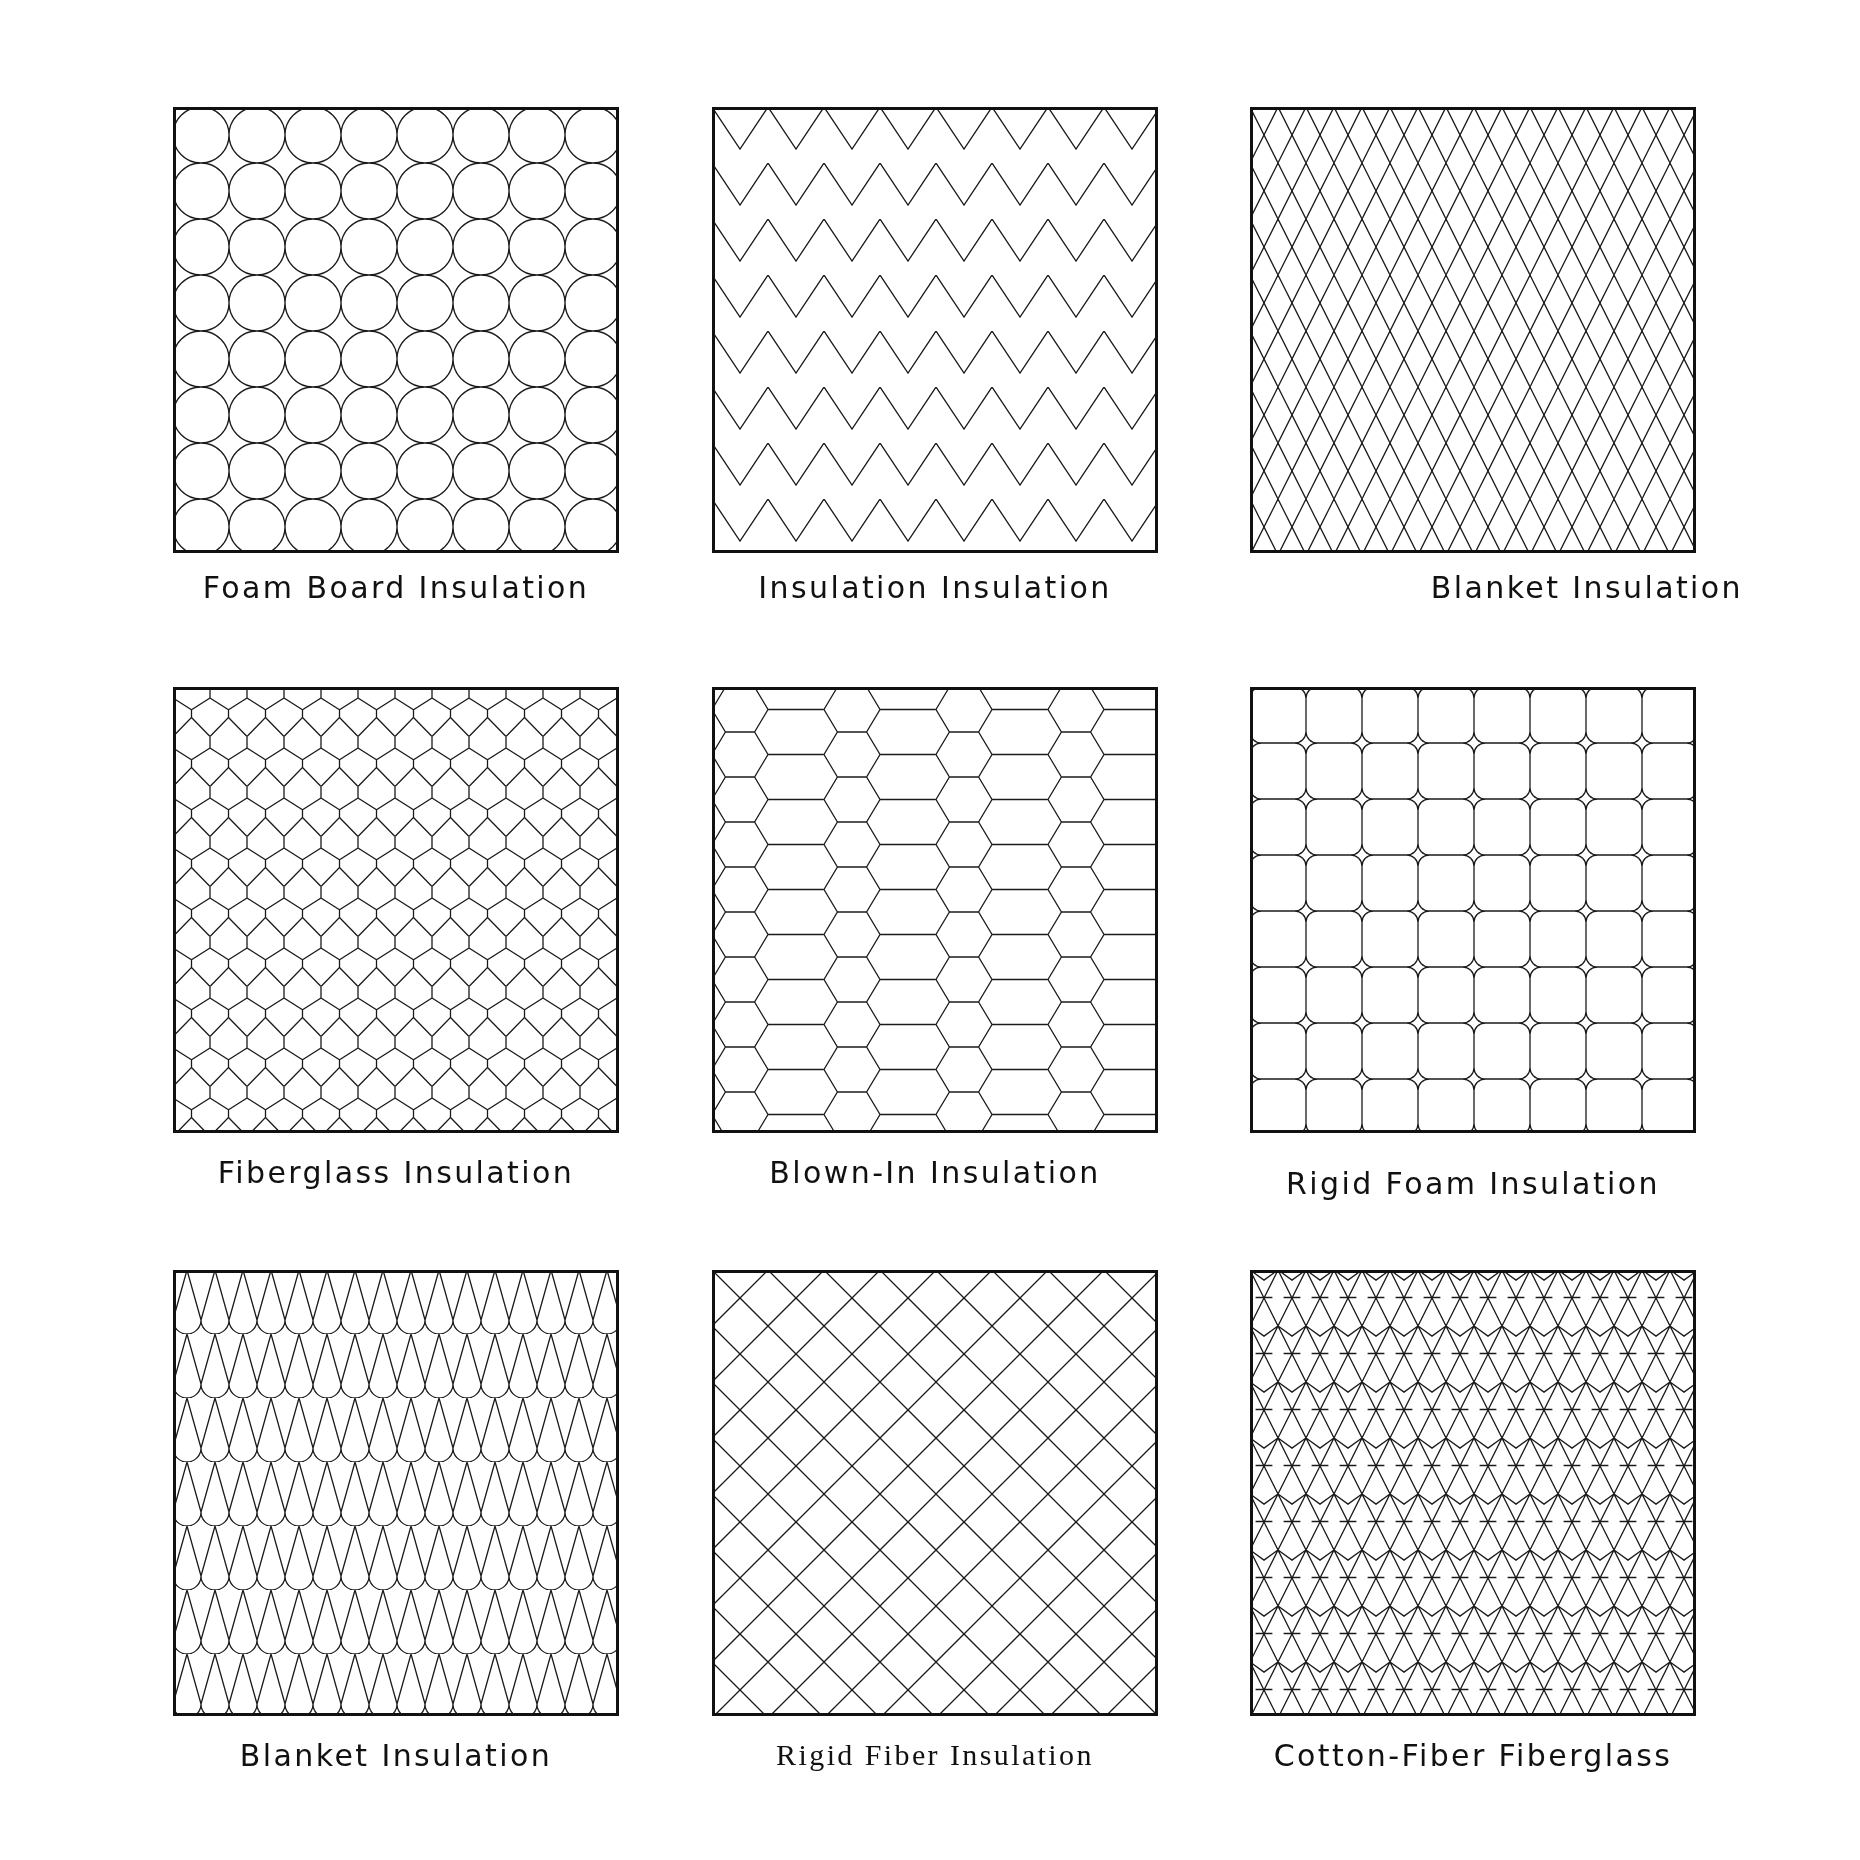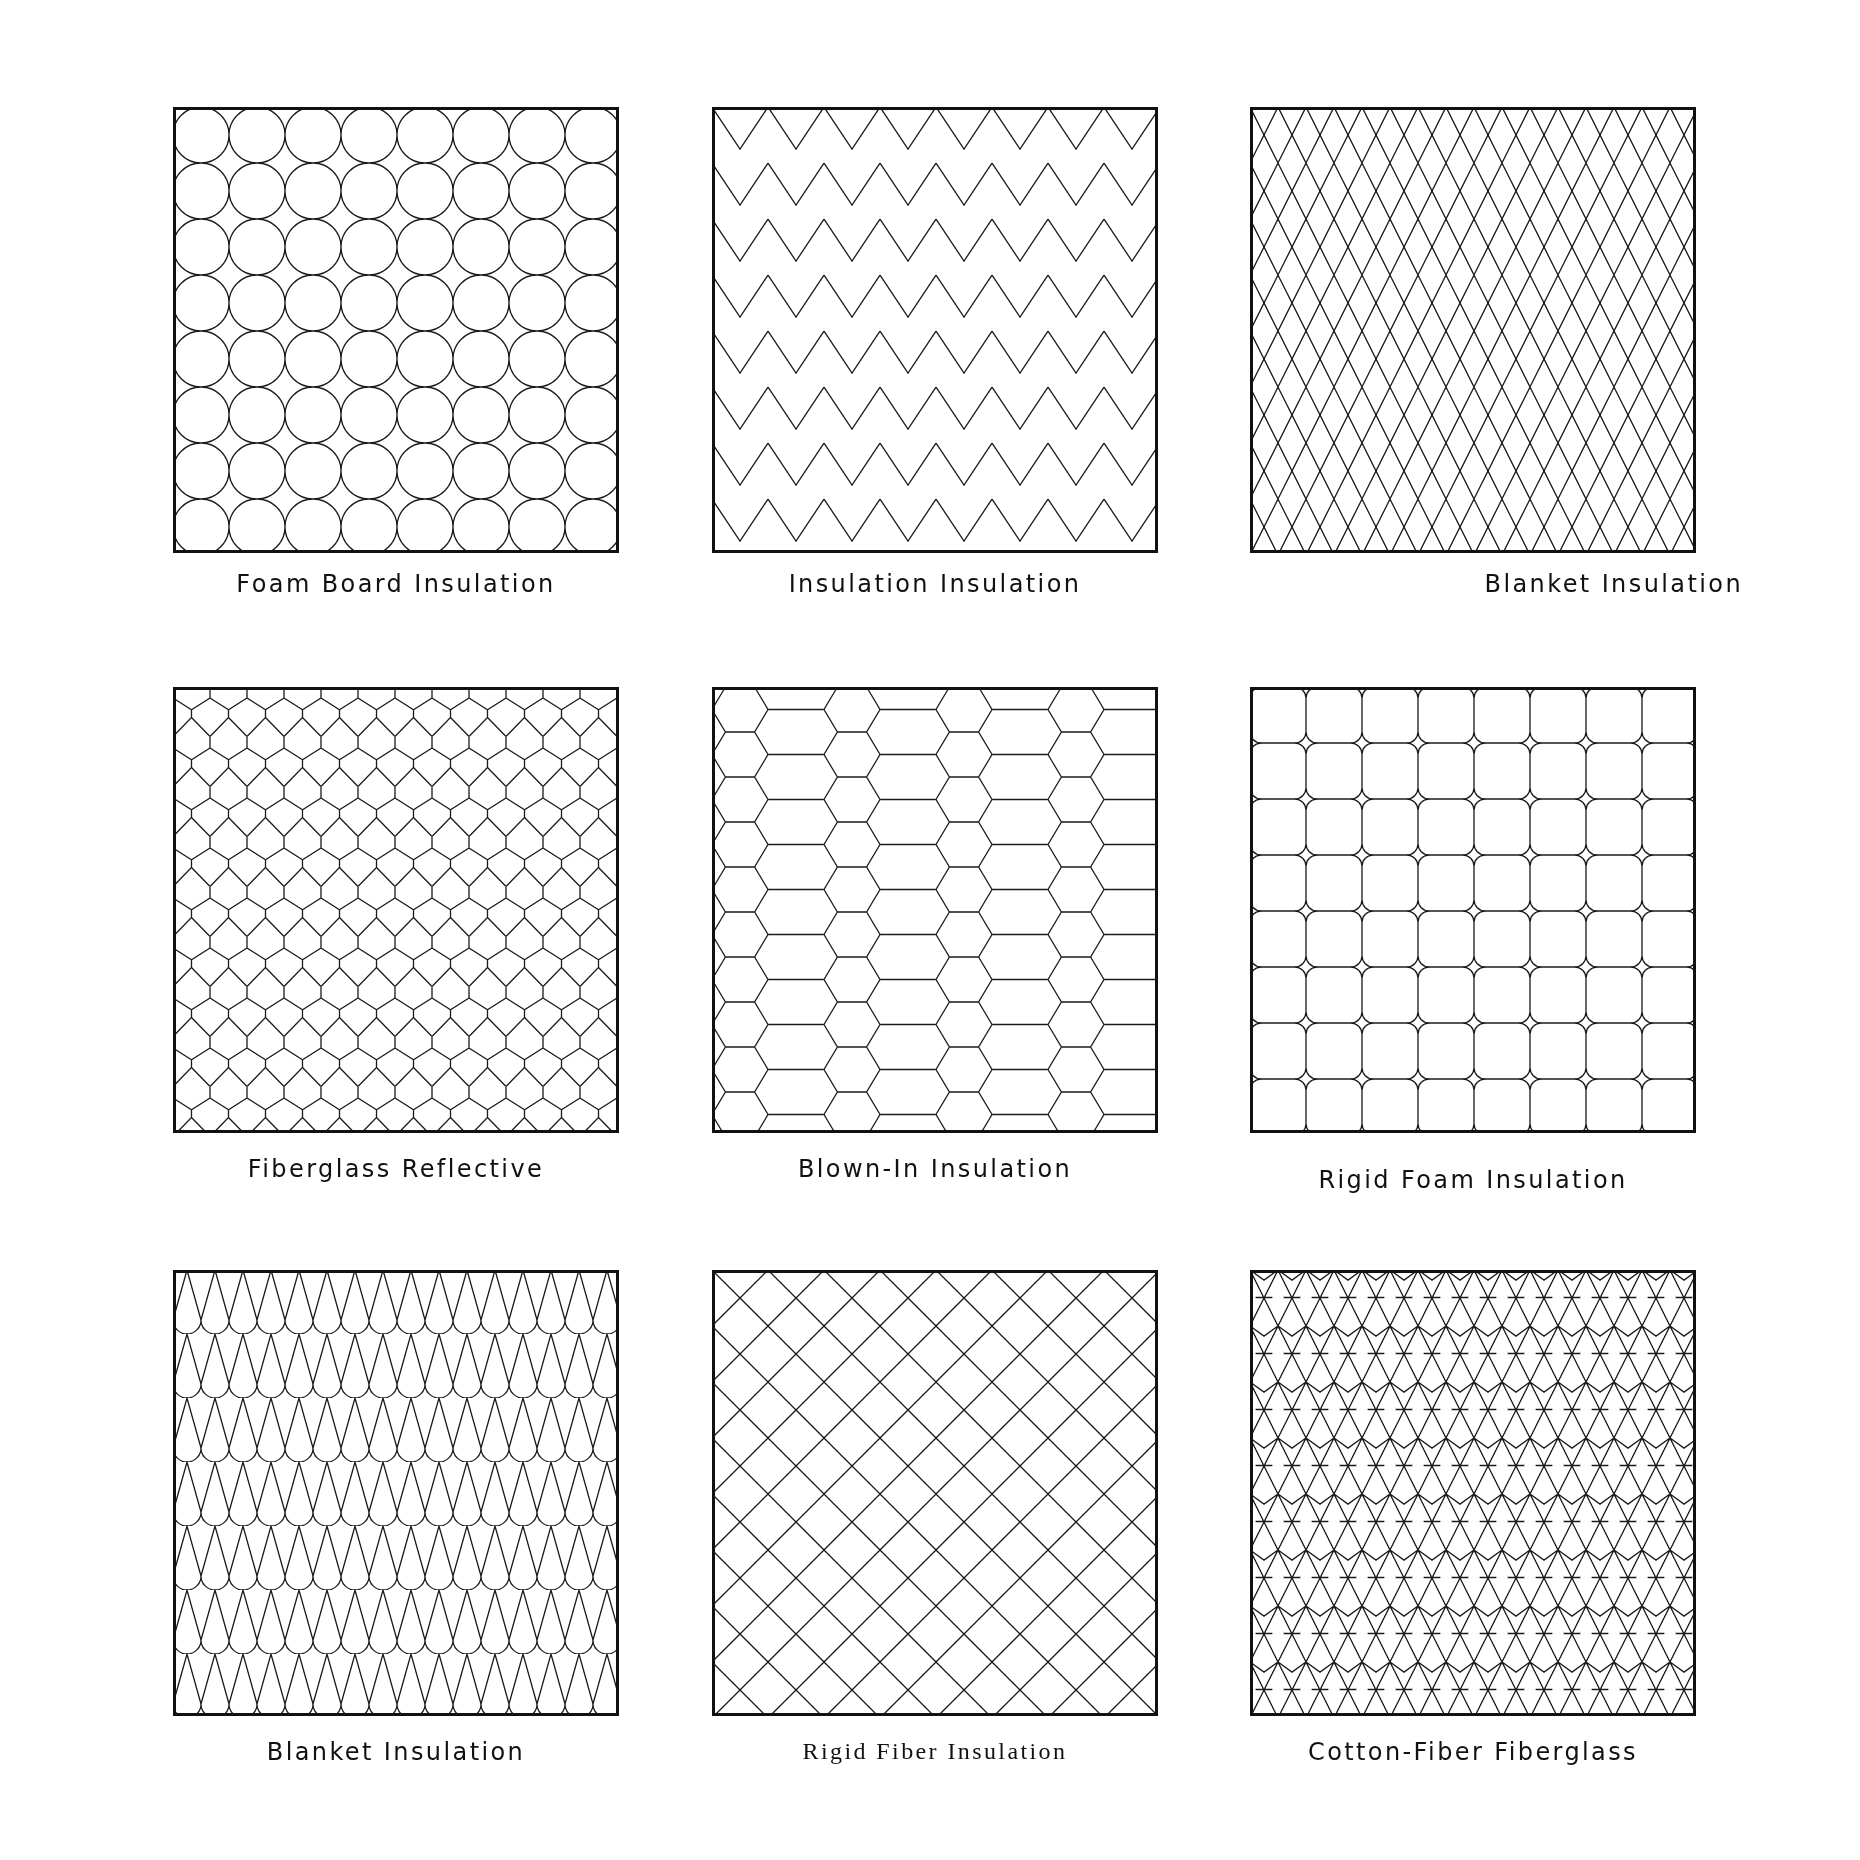--- a/index.html
+++ b/index.html
@@ -1,21 +1,21 @@
 <!DOCTYPE html>
 <html><head>
 <meta charset="utf-8">
 <style>
   html, body { margin: 0; padding: 0; background: #ffffff; }
   body { width: 1860px; height: 1860px; position: relative; overflow: hidden; font-family: "DejaVu Sans", sans-serif; }
   .swatch { position: absolute; box-sizing: border-box; }
   .swatch svg { display: block; width: 100%; height: 100%; }
   .label {
     position: absolute; width: 540px; text-align: center;
-    font-family: "DejaVu Sans", sans-serif; font-size: 24px; letter-spacing: 2.4px;
+    font-family: "DejaVu Sans", sans-serif; font-size: 30px; letter-spacing: 2.4px;
     color: #111111; white-space: nowrap;
   }
 </style>
 </head>
 <body style="background: rgb(255, 255, 255);">
 
 <div id="sheet">
     <div class="swatch" style="left: 173px; top: 107px; width: 446px; height: 446px;">
       <svg xmlns="http://www.w3.org/2000/svg" viewBox="0 0 446 446">
       <defs>
@@ -63,21 +63,21 @@
       <defs>
           <pattern id="pat-3" patternUnits="userSpaceOnUse" width="37" height="50">
             <path d="M0,11 L18.5,22.8 L37,11 M18.5,22.8 L18.5,30.5 L0,49.45 M18.5,30.5 L37,49.45 M0,11 L0,-1 M37,11 L37,-1" fill="none" stroke="#1a1a1a" stroke-width="1.3"></path>
           </pattern>
         </defs>
       <rect x="0" y="0" width="446" height="446" fill="#ffffff"></rect>
       <rect x="0" y="0" width="446" height="446" fill="url(#pat-3)"></rect>
       <rect x="1.5" y="1.5" width="443" height="443" fill="none" stroke="#111111" stroke-width="3"></rect>
     </svg>
     </div>
-    <div class="label" style="left: 126px; top: 1155px;">Fiberglass Reflective</div>
+    <div class="label" style="left: 126px; top: 1155px;">Fiberglass Insulation</div>
     <div class="swatch" style="left: 712px; top: 687px; width: 446px; height: 446px;">
       <svg xmlns="http://www.w3.org/2000/svg" viewBox="0 0 446 446">
       <defs>
           <pattern id="pat-4" patternUnits="userSpaceOnUse" width="112" height="45">
             <path d="M13.44,0 L42.56,0 L56,22.5 L42.56,45 L13.44,45 L0,22.5 Z M56,22.5 L112,22.5" fill="none" stroke="#1a1a1a" stroke-width="1.3"></path>
           </pattern>
         </defs>
       <rect x="0" y="0" width="446" height="446" fill="#ffffff"></rect>
       <rect x="0" y="0" width="446" height="446" fill="url(#pat-4)"></rect>
       <rect x="1.5" y="1.5" width="443" height="443" fill="none" stroke="#111111" stroke-width="3"></rect>

